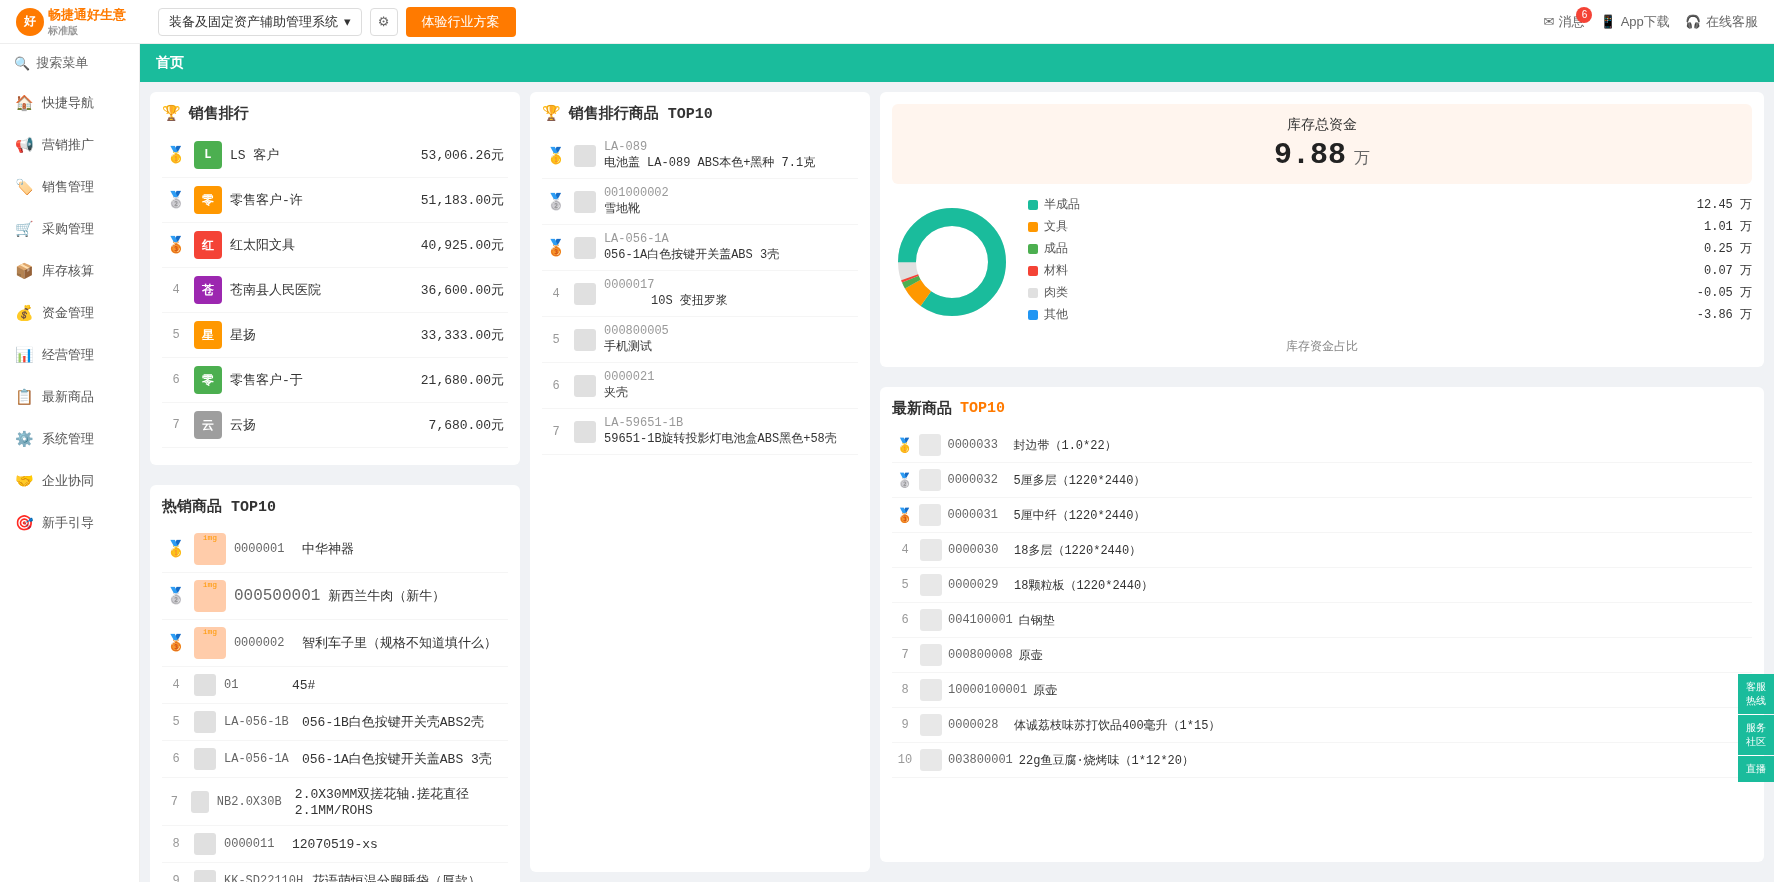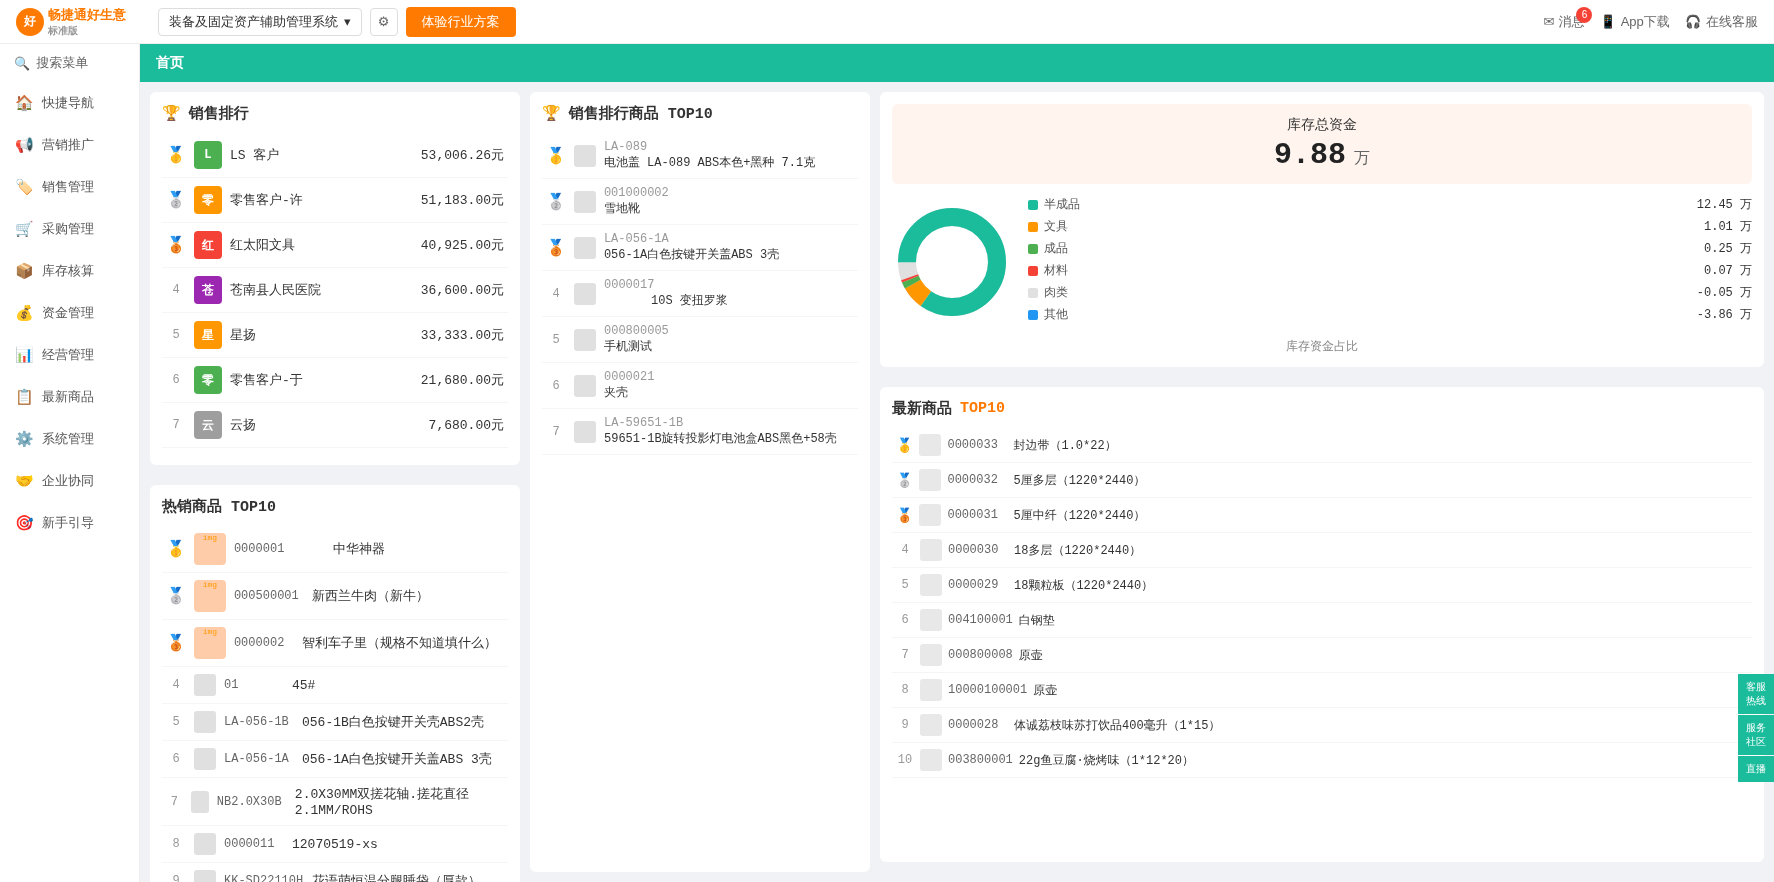--- a/index.html
+++ b/index.html
@@ -243,29 +243,29 @@
             <span>热销商品 TOP10</span>
           </div>
           <div class="product-scroll">
 
             <div class="product-item">
               <span style="font-size:16px;">🥇</span>
               <div class="product-img" style="background:#ffccaa;">
                 <span style="font-size:8px;color:#ff9800;">img</span>
               </div>
               <span style="font-size:12px;color:#666;min-width:60px;">0000001</span>
-              <span style="font-size:13px;color:#333;margin-left:31px;">中华神器</span>
+              <span style="font-size:13px;color:#333;">中华神器</span>
             </div>
 
             <div class="product-item">
               <span style="font-size:16px;">🥈</span>
               <div class="product-img" style="background:#ffccaa;">
                 <span style="font-size:8px;color:#ff9800;">img</span>
               </div>
-              <span style="font-size:12px;color:#666;min-width:70px;">000500001</span>
+              <span style="font-size:16px;color:#666;min-width:70px;">000500001</span>
               <span style="font-size:13px;color:#333;">新西兰牛肉（新牛）</span>
             </div>
 
             <div class="product-item">
               <span style="font-size:16px;">🥉</span>
               <div class="product-img" style="background:#ffccaa;">
                 <span style="font-size:8px;color:#ff9800;">img</span>
               </div>
               <span style="font-size:12px;color:#666;min-width:60px;">0000002</span>
               <span style="font-size:13px;color:#333;">智利车子里（规格不知道填什么）</span>

